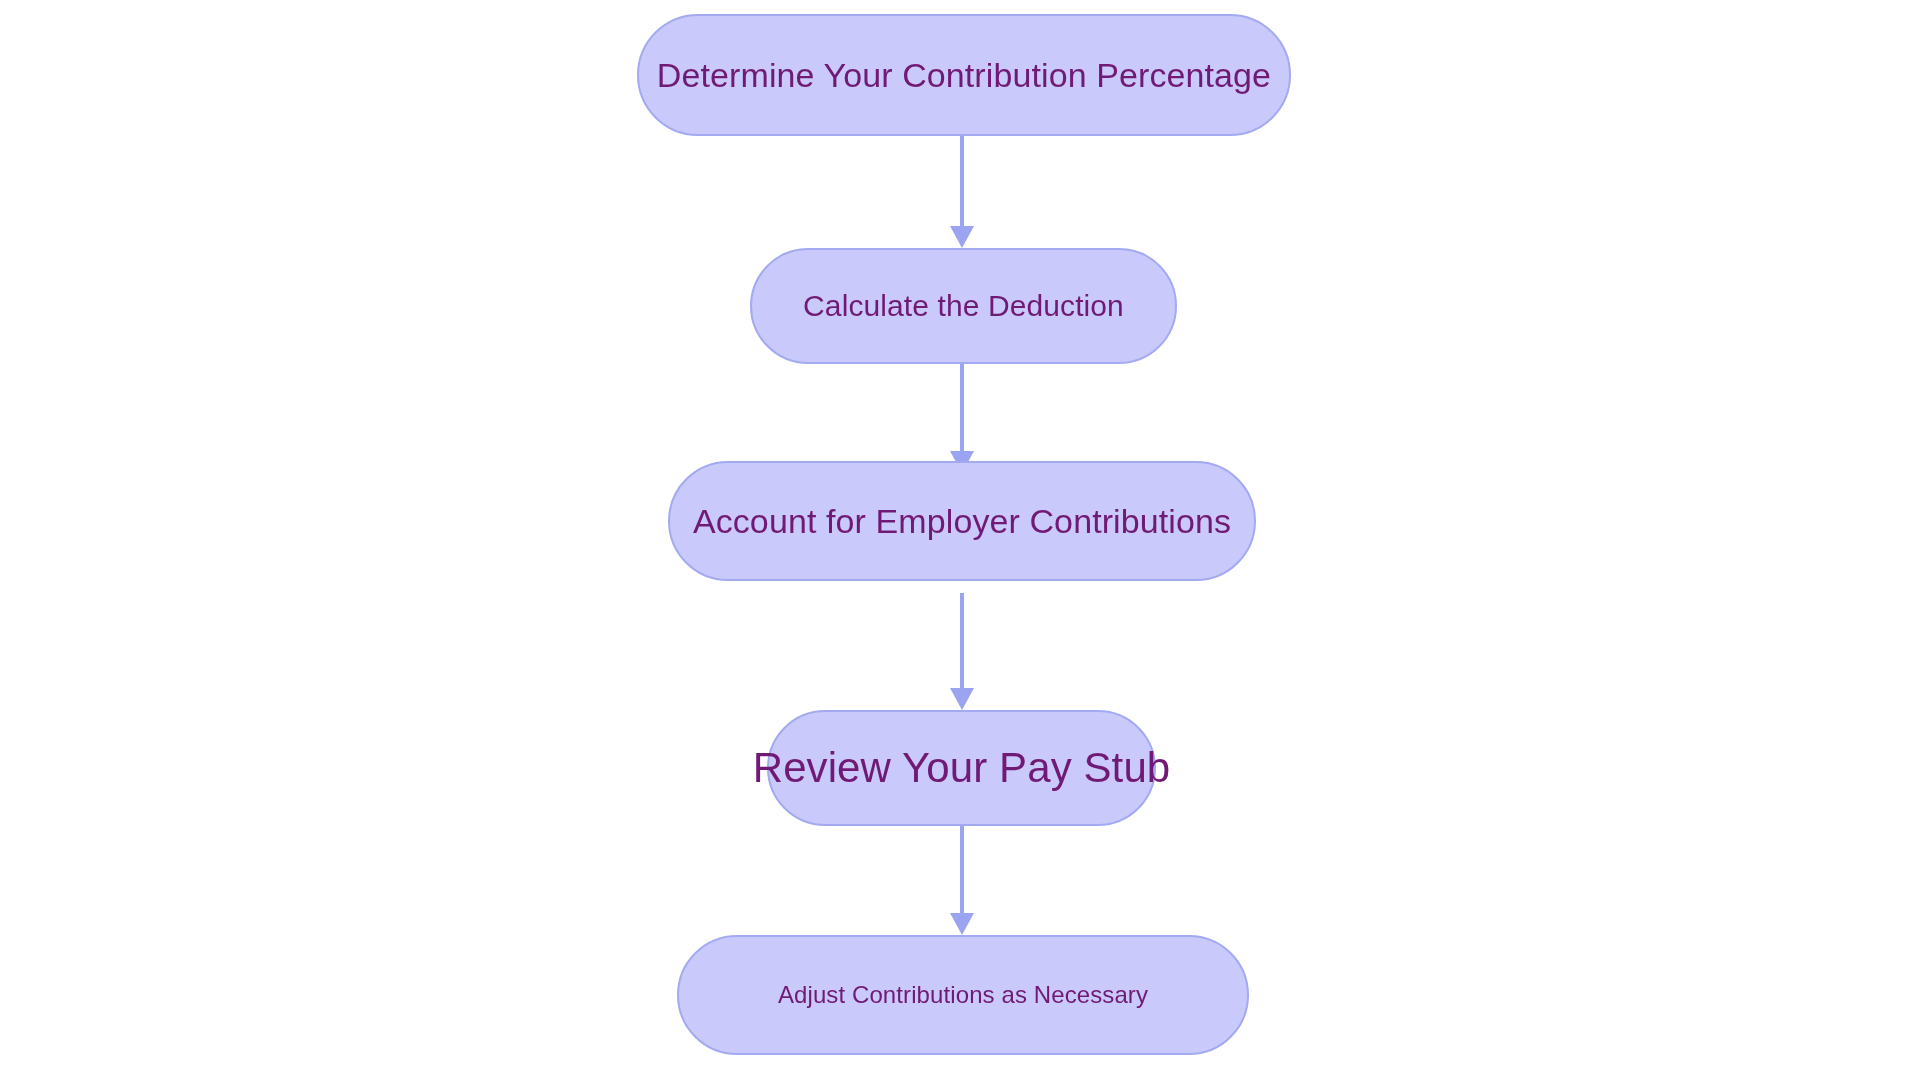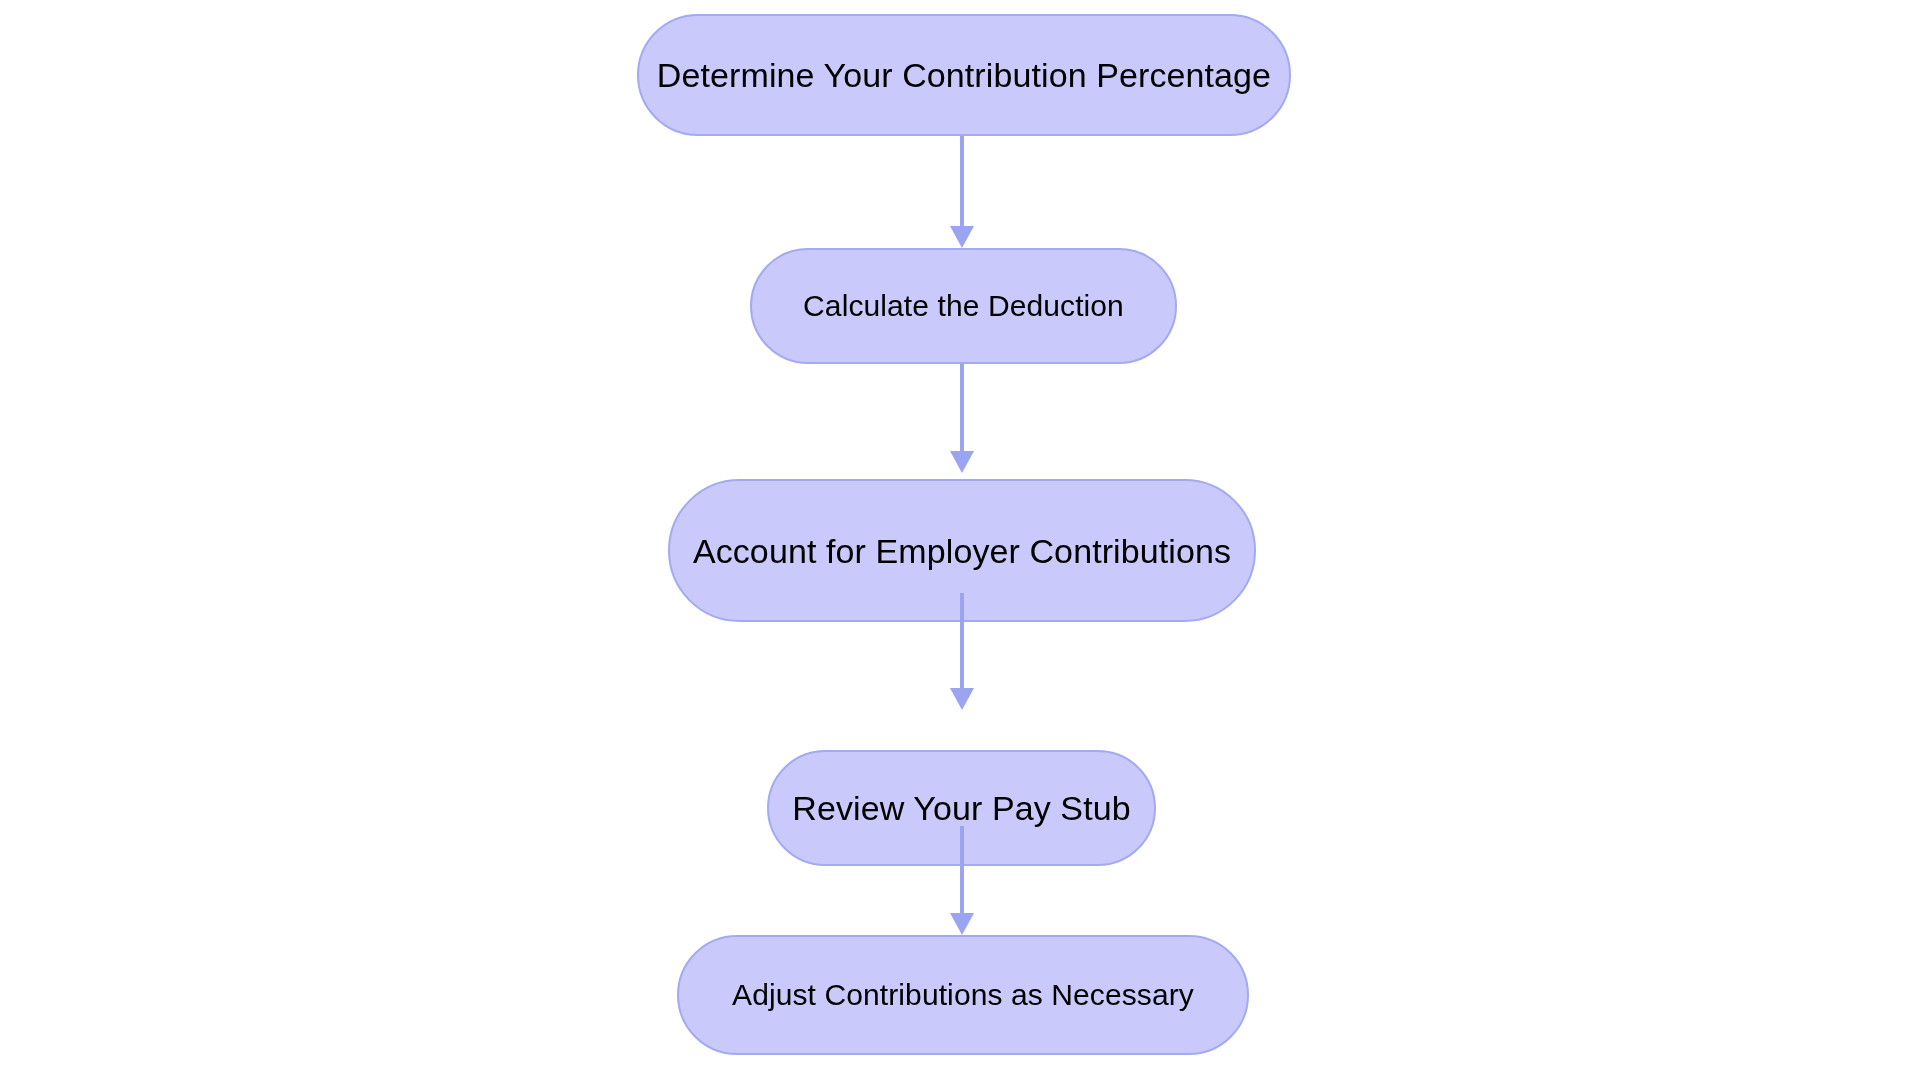--- a/index.html
+++ b/index.html
@@ -24,39 +24,39 @@
 
   .flow-node {
     position: absolute;
     box-sizing: border-box;
     background: #c9c9fb;
     border: 2px solid #a3aaf2;
     border-radius: 999px;
     display: flex;
     align-items: center;
     justify-content: center;
-    color: #000000;
+    color: #701a75;
     font-family: "Liberation Sans", sans-serif;
     font-weight: 400;
     letter-spacing: 0.1px;
     white-space: nowrap;
     user-select: none;
   }
 
   .flow-node .node-label {
     display: block;
     line-height: 1;
   }
 
   
   #node-1 { left: 637px;  top: 14px;   width: 654px; height: 122px; font-size: 34px; }
   #node-2 { left: 750px;  top: 248px;  width: 427px; height: 116px; font-size: 30px; }
-  #node-3 { left: 668px;  top: 479px;  width: 588px; height: 143px; font-size: 34px; }
-  #node-4 { left: 767px;  top: 710px;  width: 389px; height: 116px; font-size: 34px; margin-top: 40px; }
-  #node-5 { left: 677px;  top: 935px;  width: 572px; height: 120px; font-size: 30px; }
+  #node-3 { left: 668px;  top: 461px;  width: 588px; height: 120px; font-size: 34px; }
+  #node-4 { left: 767px;  top: 710px;  width: 389px; height: 116px; font-size: 42px; }
+  #node-5 { left: 677px;  top: 935px;  width: 572px; height: 120px; font-size: 24px; }
 
   
   .connector {
     position: absolute;
     width: 40px;
     overflow: visible;
   }
   #connector-1 { left: 942px; top: 136px; height: 112px; }
   #connector-2 { left: 942px; top: 364px; height: 109px; }
   #connector-3 { left: 942px; top: 593px; height: 117px; }

